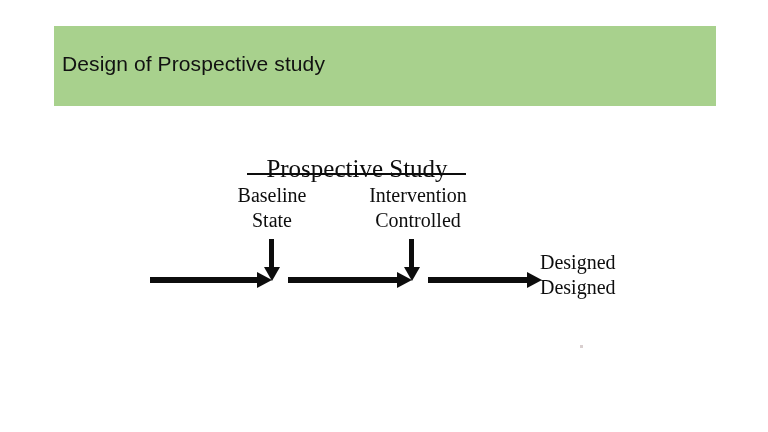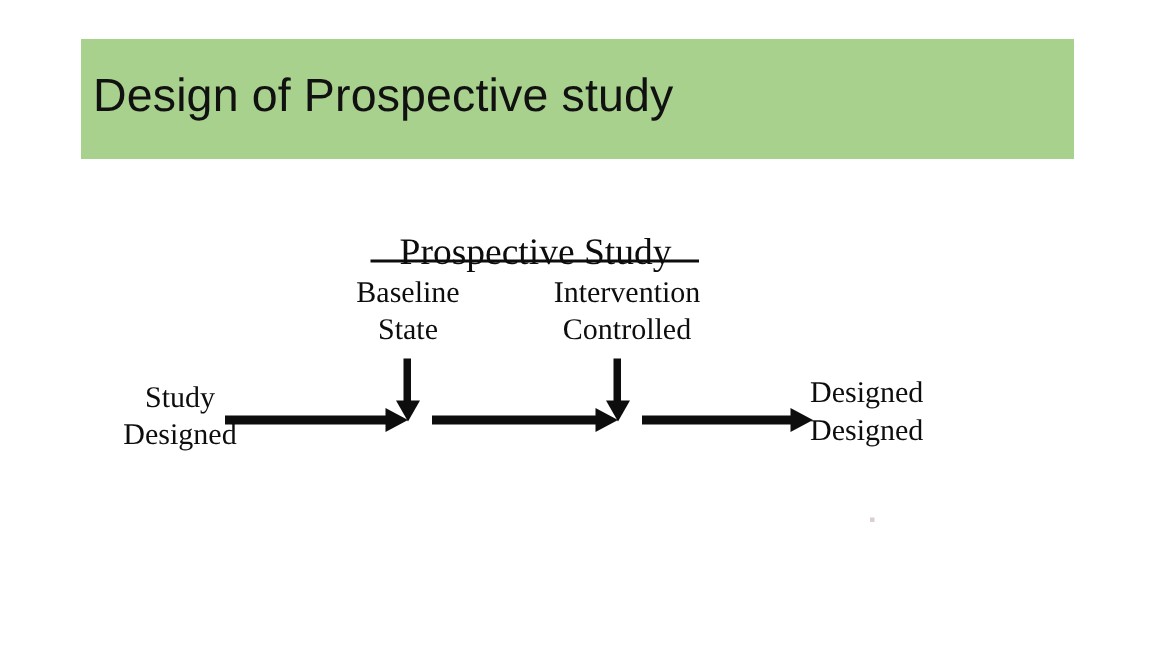--- a/index.html
+++ b/index.html
@@ -23,21 +23,21 @@
     top: 26px;
     width: 662px;
     height: 80px;
     background: #a8d18d;
   }
   #title-text {
     position: absolute;
     left: 62px;
     top: 44px;
     font-family: "Liberation Sans", sans-serif;
-    font-size: 31px;
+    font-size: 21px;
     font-weight: 400;
     line-height: 40px;
     color: #111111;
     letter-spacing: 0.1px;
     white-space: nowrap;
   }
 
   
   #diagram {
     position: absolute;
@@ -193,24 +193,20 @@
   <div id="label-intervention" class="node-label serif">
     <span>Intervention</span>
     <span class="line2">Controlled</span>
   </div>
 
   <div id="label-baseline" class="node-label serif">
     <span>Baseline</span>
     <span class="line2">State</span>
   </div>
 
-  <div id="label-study" class="node-label serif">
-    <span>Study</span>
-    <span class="line2">Designed</span>
-  </div>
 
   <div id="label-outcome" class="node-label serif">
     <span>Designed</span>
     <span class="line2">Designed</span>
   </div>
 
   <div id="arrow-1" class="h-arrow">
     <div class="shaft"></div>
     <div class="head"></div>
   </div>

